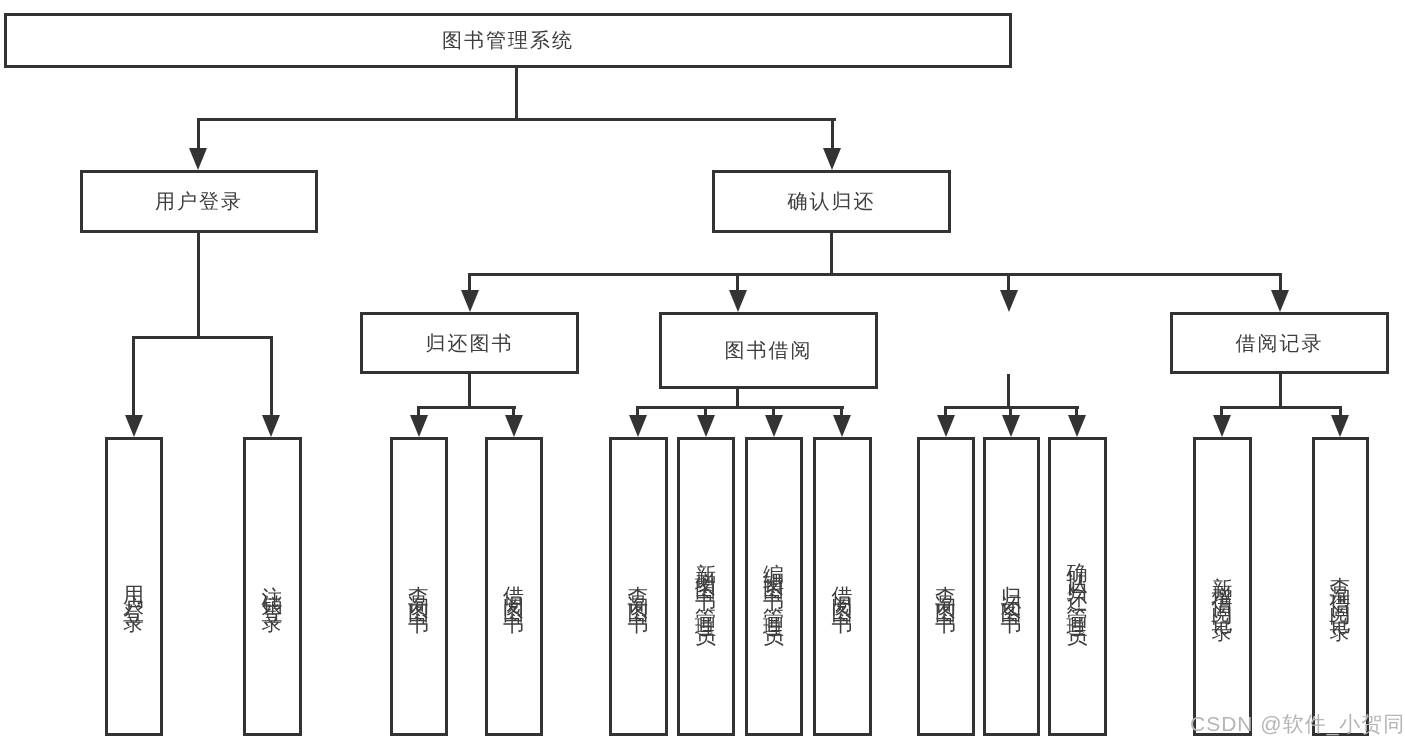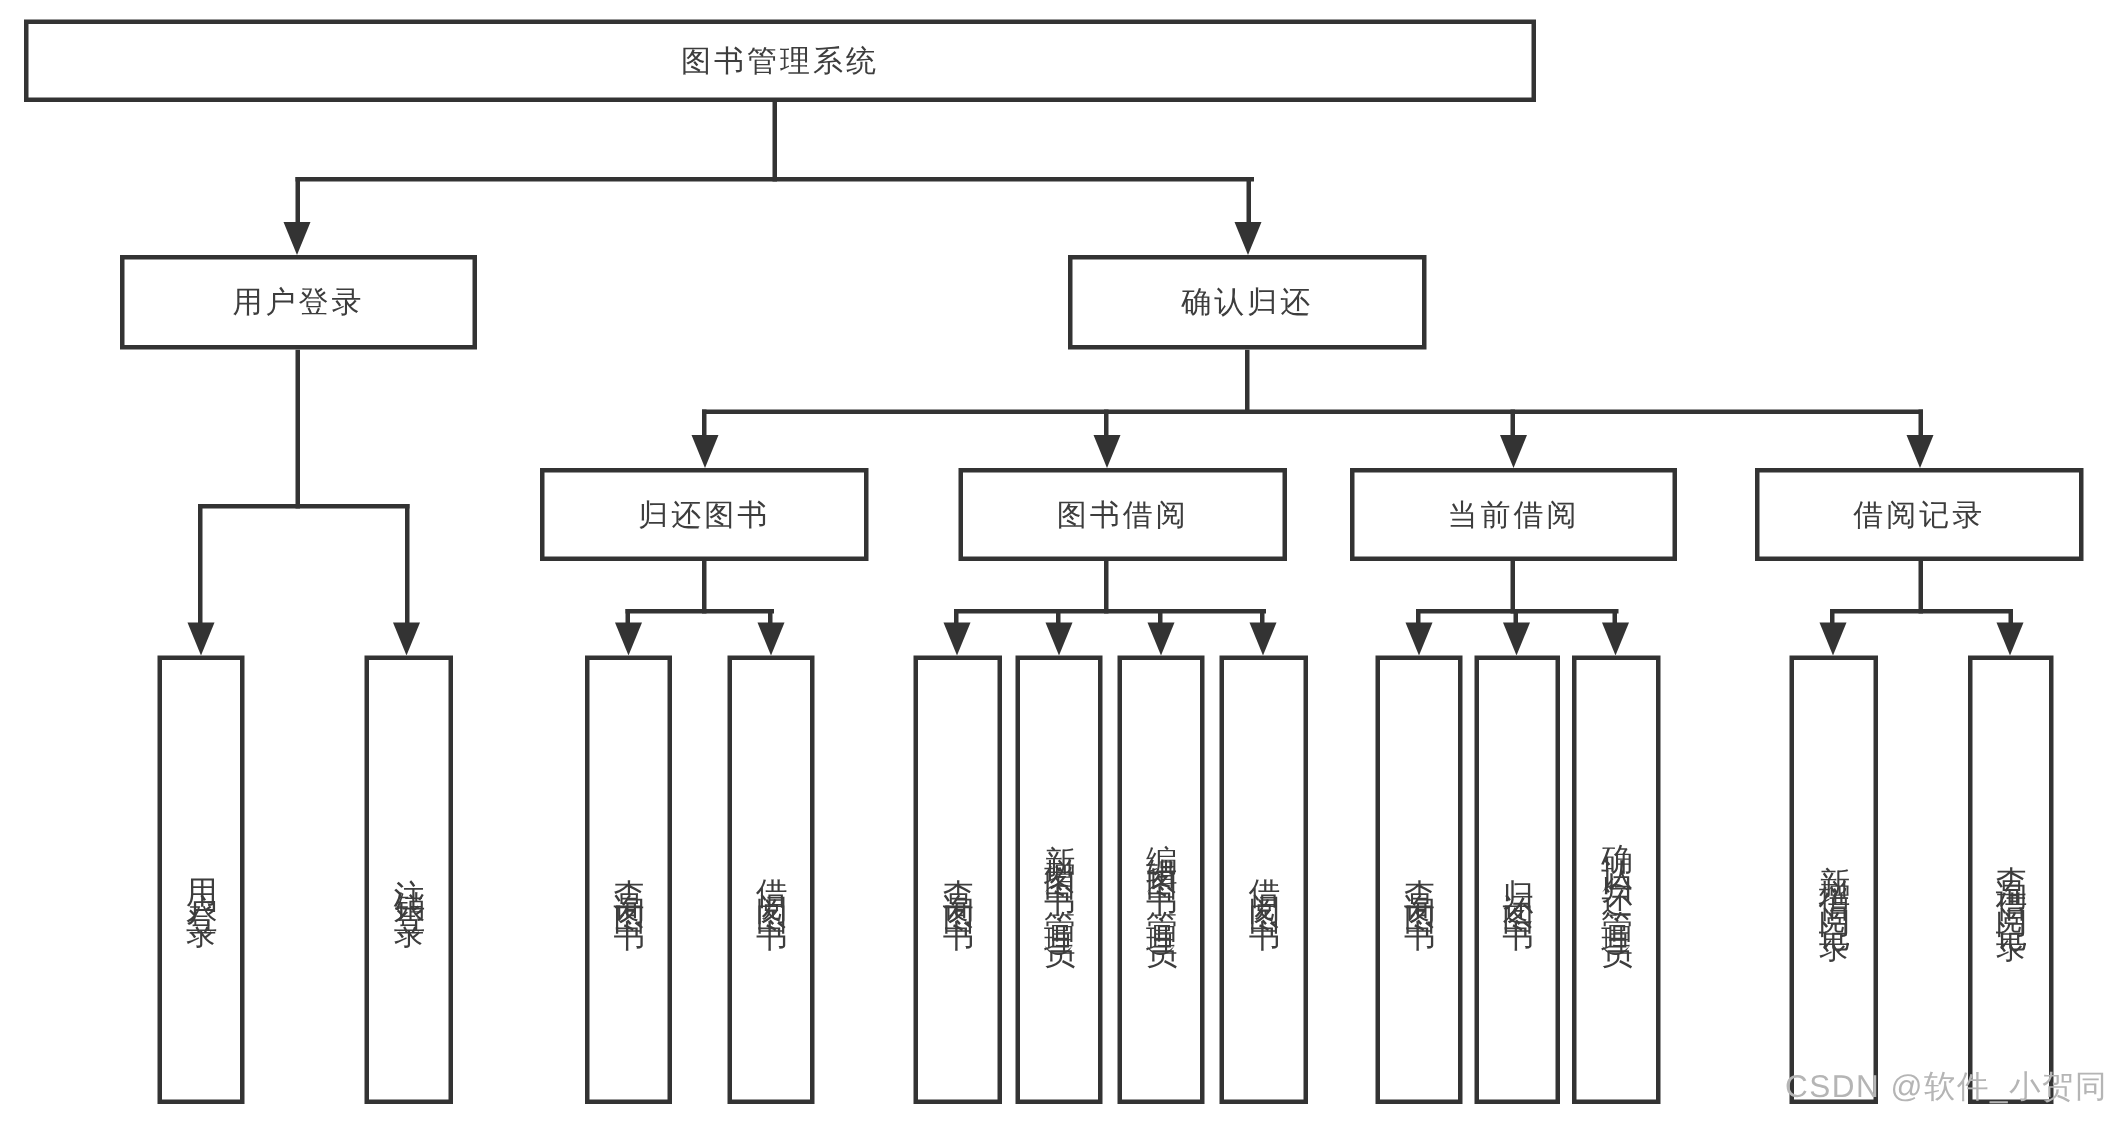--- a/index.html
+++ b/index.html
@@ -83,39 +83,36 @@
   <div class="ar" style="left:1002px;top:415px"></div>
   <div class="ar" style="left:1068px;top:415px"></div>
 
   <div class="ln" style="left:1279px;top:374px;width:3px;height:35px"></div>
   <div class="ln" style="left:1220px;top:406px;width:122px;height:3px"></div>
   <div class="ln" style="left:1220px;top:406px;width:3px;height:13px"></div>
   <div class="ln" style="left:1339px;top:406px;width:3px;height:13px"></div>
   <div class="ar" style="left:1213px;top:415px"></div>
   <div class="ar" style="left:1331px;top:415px"></div>
 
-  <div class="hbox" style="left:16px;top:13px;width:1008px;height:55px">
+  <div class="hbox" style="left:4px;top:13px;width:1008px;height:55px">
     <span>图书管理系统</span>
   </div>
 
   <div class="hbox" style="left:80px;top:170px;width:238px;height:63px">
     <span>用户登录</span>
   </div>
   <div class="hbox" style="left:712px;top:170px;width:239px;height:63px">
     <span>确认归还</span>
   </div>
 
   <div class="hbox" style="left:360px;top:312px;width:219px;height:62px">
     <span>归还图书</span>
   </div>
-  <div class="hbox" style="left:639px;top:312px;width:219px;height:62px">
+  <div class="hbox" style="left:659px;top:312px;width:219px;height:77px">
     <span>图书借阅</span>
-  </div>
-  <div class="hbox" style="left:900px;top:312px;width:218px;height:62px">
-    <span>当前借阅</span>
   </div>
   <div class="hbox" style="left:1170px;top:312px;width:219px;height:62px">
     <span>借阅记录</span>
   </div>
 
   <div class="vbox" style="left:105px;width:58px">
     <span class="vtext">用户登录</span>
   </div>
   <div class="vbox" style="left:243px;width:59px">
     <span class="vtext">注销登录</span>

